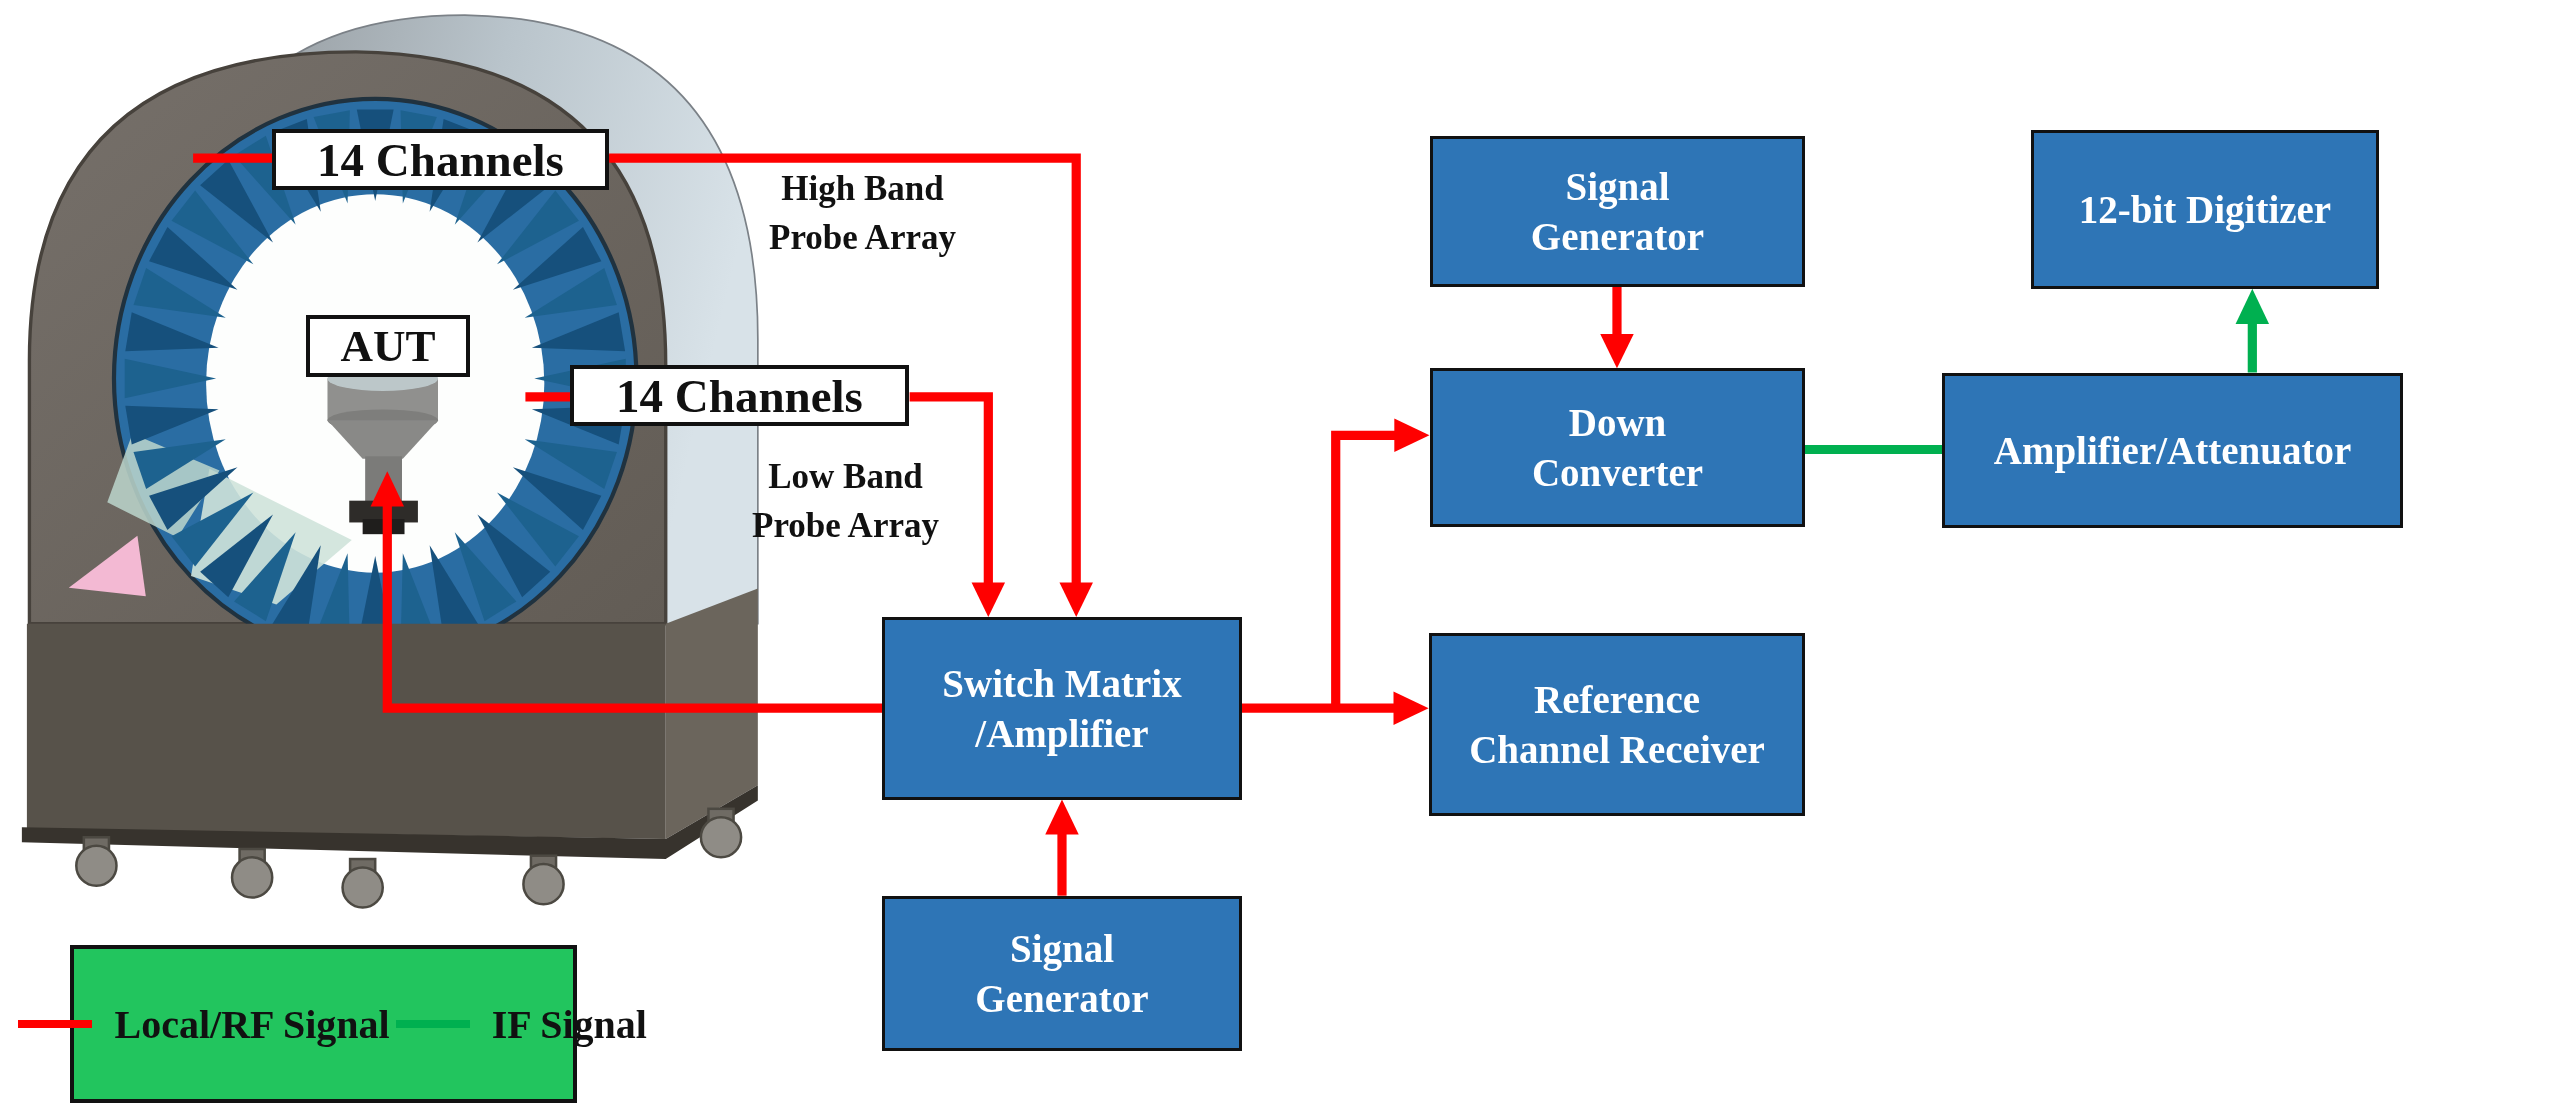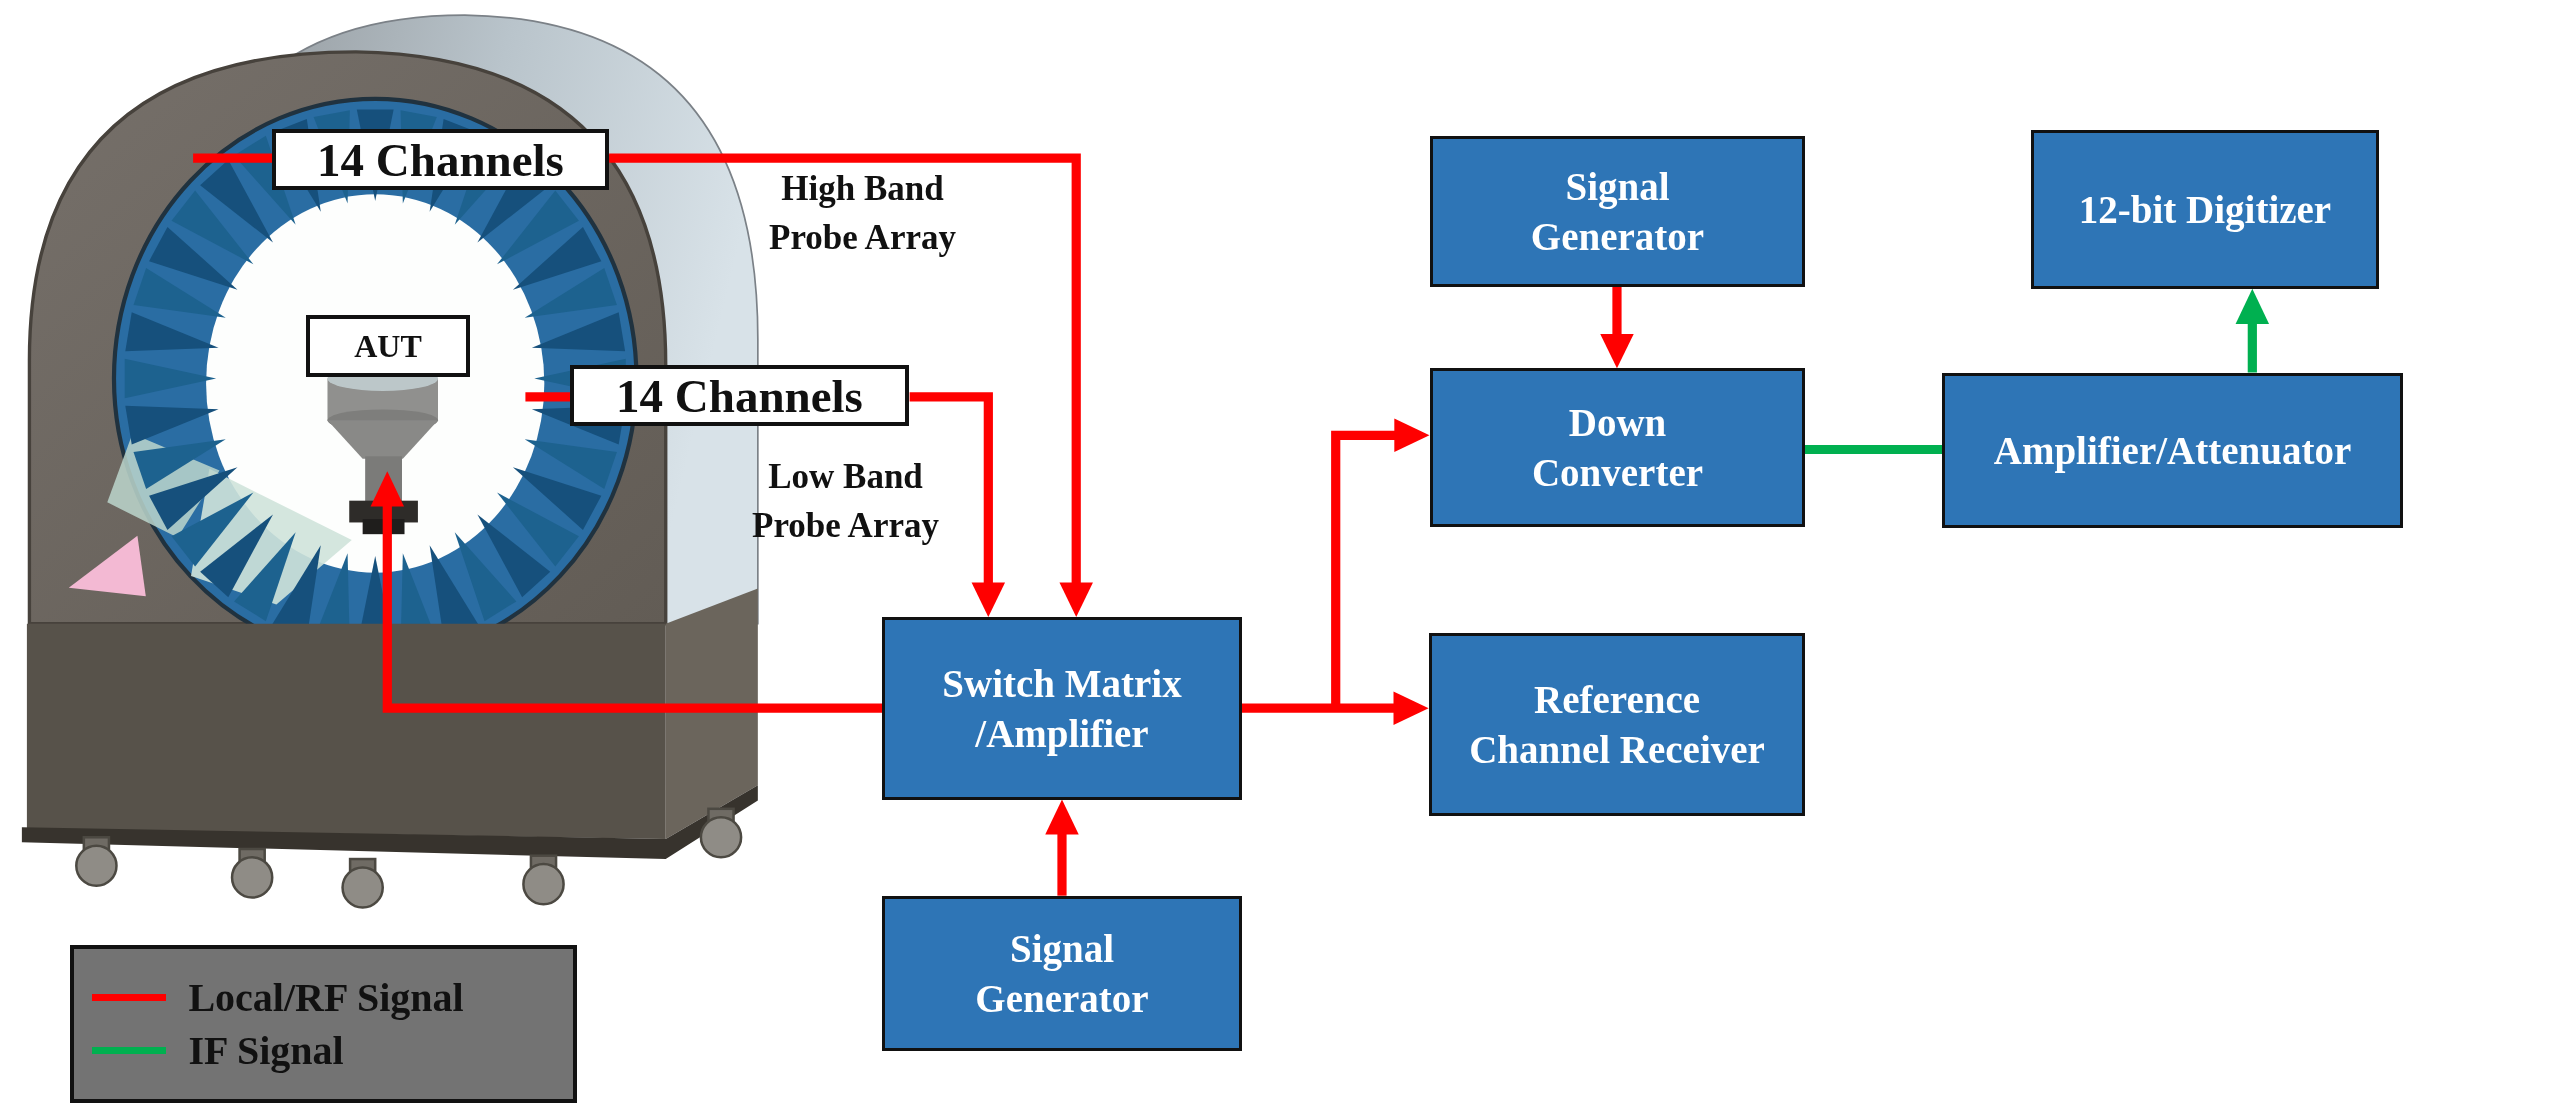--- a/index.html
+++ b/index.html
@@ -15,32 +15,32 @@
     position:absolute;background:#2e75b6;border:3.3px solid #111111;
     display:flex;flex-direction:column;align-items:center;justify-content:center;
     color:#ffffff;font-weight:bold;font-size:39px;line-height:50px;text-align:center;
   }
   .block .bline{display:block;white-space:nowrap;}
   .block .bline:empty{display:none;}
   
   .tag{
     position:absolute;background:#ffffff;border:4.2px solid #111111;
     display:flex;align-items:center;justify-content:center;
-    color:#111111;font-weight:bold;font-size:32px;white-space:nowrap;
+    color:#111111;font-weight:bold;font-size:45px;white-space:nowrap;
   }
   
   .freetext{
     position:absolute;color:#111111;font-weight:bold;font-size:35px;line-height:49px;
     text-align:center;
   }
   .freetext span{display:block;white-space:nowrap;}
   
   .legend{
-    position:absolute;background:#737373;border:4.2px solid #111111;
-    display:flex;flex-direction:column;justify-content:center;gap:6px;padding-left:18.4px;
+    position:absolute;background:#22c55e;border:4.2px solid #111111;
+    display:flex;justify-content:center;gap:6px;padding-left:18.4px;
   }
   .legend-row{display:flex;align-items:center;}
   .swatch{display:inline-block;width:74px;height:7.5px;margin-right:22px;flex:0 0 auto;}
   .swatch-red{background:#ff0000;}
   .swatch-green{background:#00b050;}
   .legend-label{font-weight:bold;font-size:40px;color:#111111;white-space:nowrap;}
 </style>
 </head>
 <body>
 

